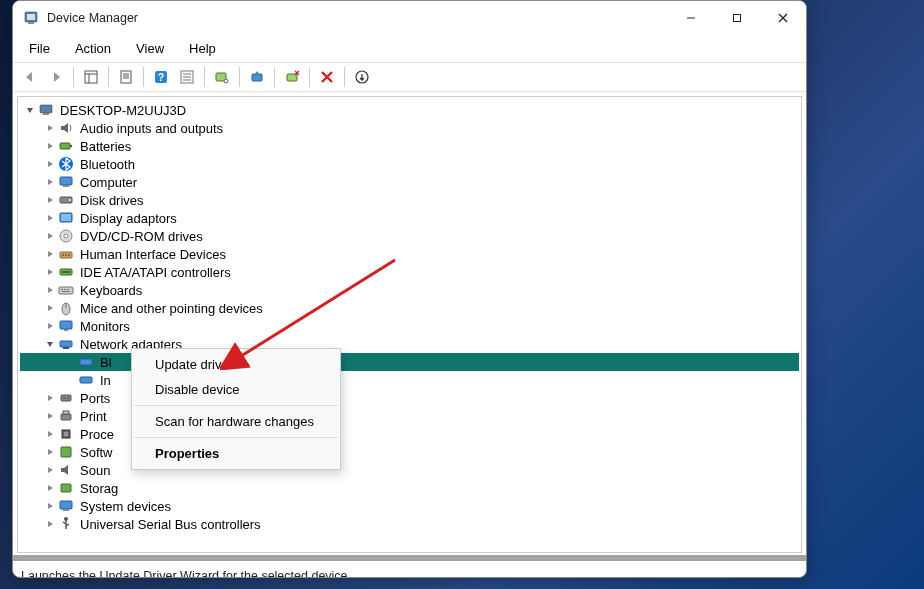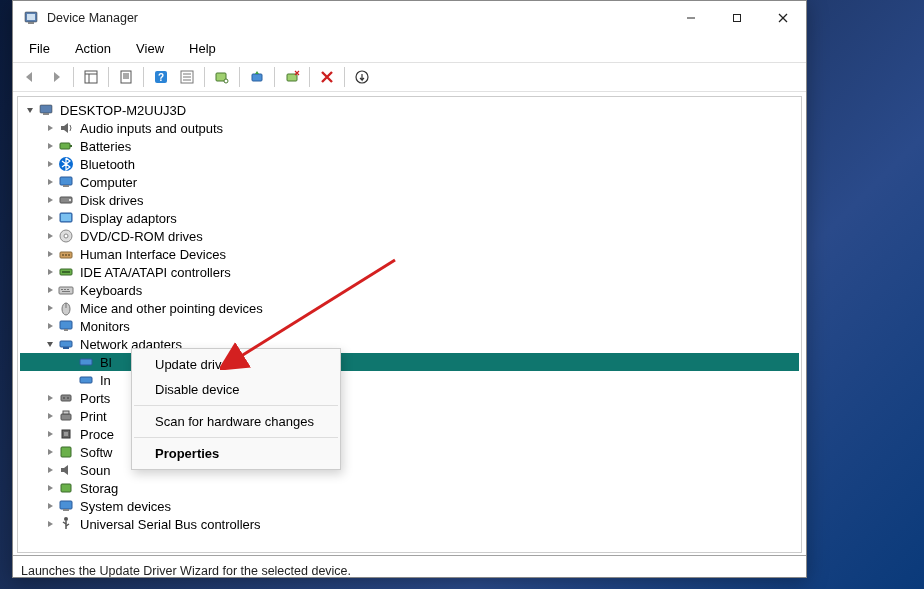--- a/index.html
+++ b/index.html
@@ -15,21 +15,21 @@
   }
   
   .window {
     position: absolute;
     top: 0;
     left: 12px;
     width: 795px;
     height: 578px;
     background: #ffffff;
     border: 1px solid #888;
-    border-radius: 0;
+    border-radius: 8px;
     overflow: hidden;
     box-shadow: 0 4px 20px rgba(0,0,0,0.3);
     display: flex;
     flex-direction: column;
   }
   
   .titlebar {
     display: flex;
     align-items: center;
     height: 34px;
@@ -120,21 +120,21 @@
   .node.selected {
     background: #0f766e;
   }
   .node.selected .label { color: #000; }
   .indent-0 { padding-left: 2px; }
   .indent-1 { padding-left: 22px; }
   .indent-2 { padding-left: 42px; }
   
   .statusbar {
     height: 22px;
-    border-top: 1px solid #a3a3a3;
+    border-top: 6px solid #a3a3a3;
     padding: 8px 8px;
     font-size: 12.5px;
     color: #222;
   }
   
   .ctxmenu {
     position: absolute;
     background: #f9f9f9;
     border: 1px solid #ccc;
     box-shadow: 2px 4px 10px rgba(0,0,0,0.18);

